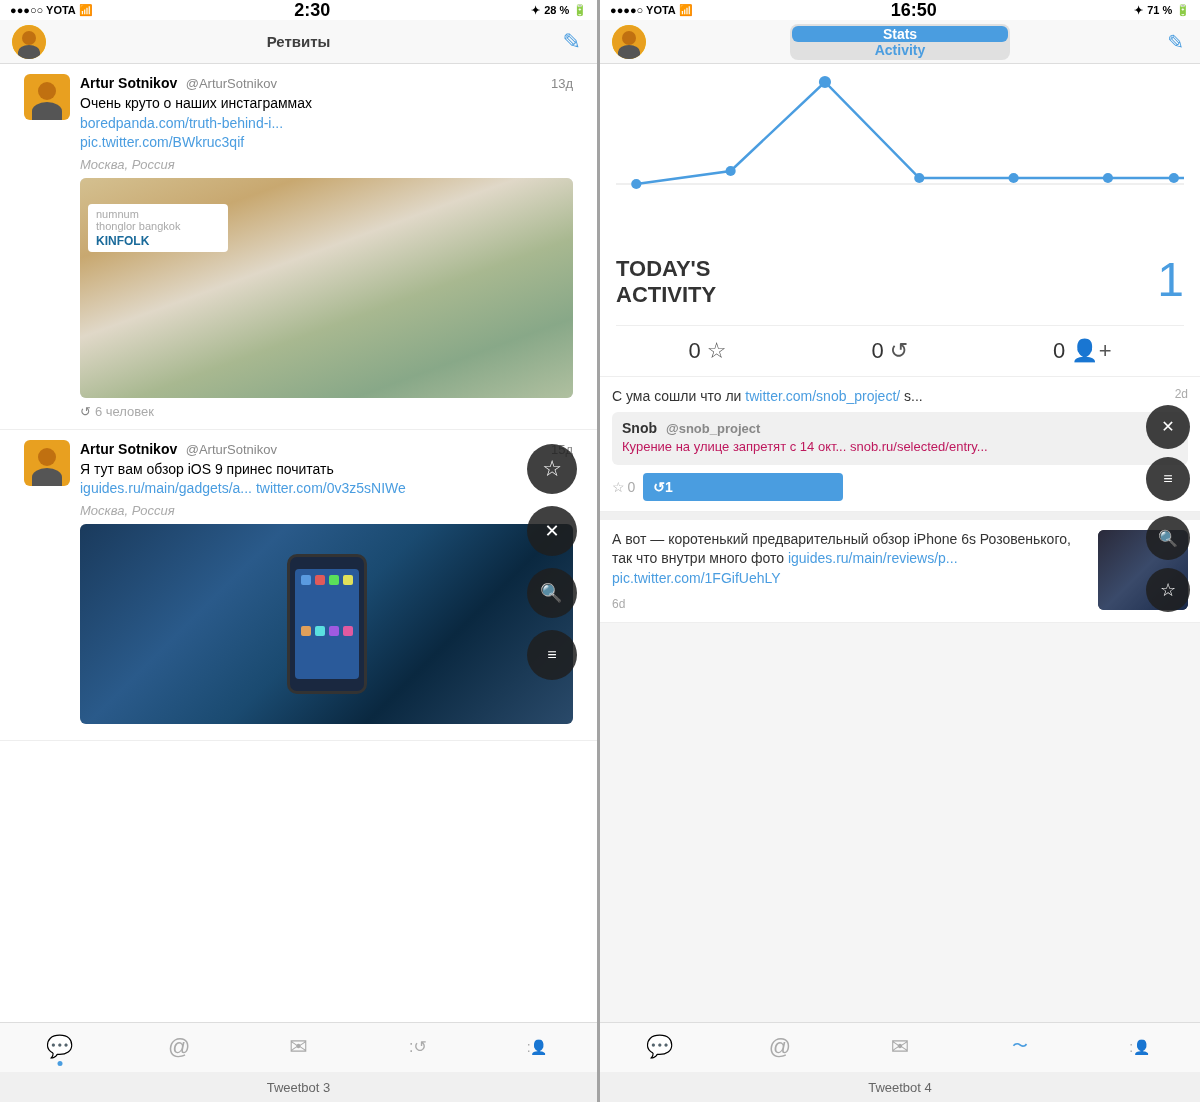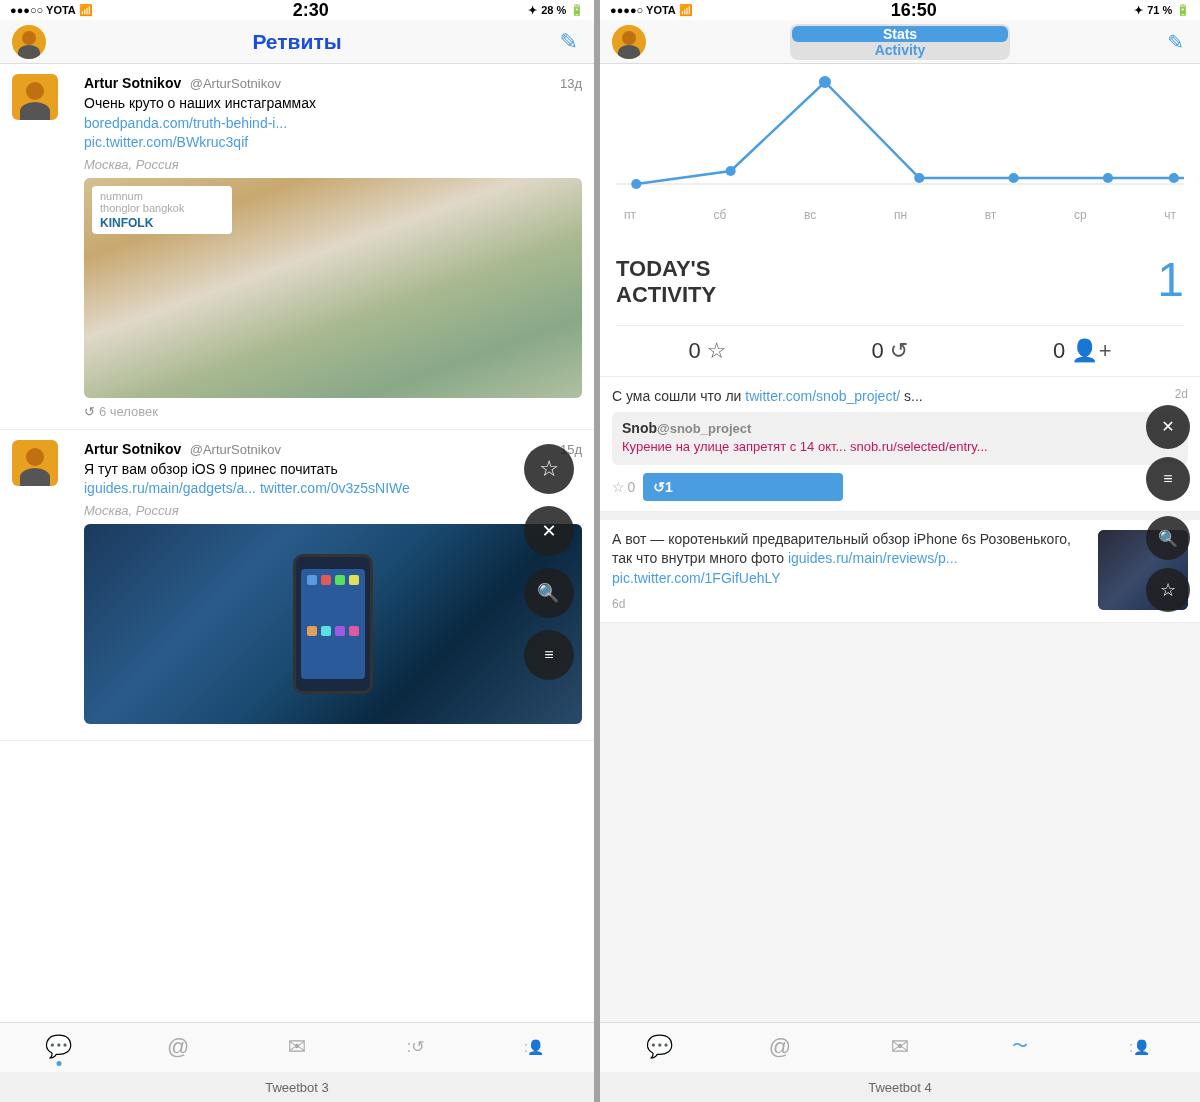--- a/index.html
+++ b/index.html
@@ -12,21 +12,21 @@
       overflow: hidden;
     }
 
     
     .panel-left {
       width: 600px;
       height: 1102px;
       background: #ffffff;
       display: flex;
       flex-direction: column;
-      border-right: 6px solid #a3a3a3;
+      border-right: 3px solid #a3a3a3;
       overflow: hidden;
     }
 
     
     .status-bar {
       height: 20px;
       background: #ffffff;
       display: flex;
       align-items: center;
       justify-content: space-between;
@@ -43,23 +43,23 @@
       height: 44px;
       background: #f8f8f8;
       border-bottom: 1px solid #ddd;
       display: flex;
       align-items: center;
       justify-content: center;
       position: relative;
       padding: 0 16px;
     }
     .nav-bar-title {
-      font-size: 21px;
+      font-size: 15px;
       font-weight: 600;
-      color: #1d4ed8;
+      color: #404040;
     }
     .nav-bar-right {
       position: absolute;
       right: 16px;
       top: 50%;
       transform: translateY(-50%);
       font-size: 22px;
       color: #4a9de0;
     }
     .nav-bar-left {
@@ -110,24 +110,23 @@
 
     
     .tweet-list {
       flex: 1;
       overflow: hidden;
       background: #fff;
     }
 
     .tweet-item {
       display: flex;
-      padding: 10px 12px;
+      padding: 10px 24px;
       border-bottom: 1px solid #eee;
       position: relative;
-      gap: 16px;
     }
     .tweet-avatar {
       width: 46px;
       height: 46px;
       border-radius: 6px;
       background: #e8a020;
       flex-shrink: 0;
       margin-right: 10px;
       position: relative;
     }
@@ -184,21 +183,21 @@
     .food-img {
       background: linear-gradient(160deg, #d4c090 0%, #c8a870 20%, #e0d8c8 40%, #a8b890 60%, #88a888 80%, #b0c0a0 100%);
     }
     
     .phone-img {
       background: linear-gradient(135deg, #1a3a5c 0%, #2a5a8a 30%, #1a4a70 50%, #0a2840 70%, #2a4a6a 100%);
     }
 
     .tweet-card-overlay {
       position: absolute;
-      top: 8px;
+      top: 26px;
       left: 8px;
       background: white;
       border-radius: 4px;
       padding: 4px 8px;
       font-size: 11px;
       color: #333;
       width: 140px;
     }
     .tweet-card-overlay .card-user { font-size: 11px; color: #aaa; }
     .tweet-card-title { font-size: 12px; font-weight: 600; color: #1a6a9a; margin-top: 2px; }
@@ -397,21 +396,21 @@
     .activity-text { font-size: 14px; color: #333; line-height: 1.4; margin-bottom: 6px; }
     .activity-time { font-size: 12px; color: #aaa; }
     .activity-link { color: #4a9de0; }
 
     .activity-card {
       background: #f0f0f0;
       border-radius: 6px;
       padding: 8px 10px;
       margin-top: 6px;
     }
-    .activity-card-header { display: flex; align-items: center; gap: 0; font-size: 14px; font-weight: 700; color: #333; }
+    .activity-card-header { display: flex; align-items: center; gap: 9px; font-size: 14px; font-weight: 700; color: #333; }
     .activity-card-handle { font-size: 13px; color: #888; }
     .activity-card-text { font-size: 13px; color: #be185d; margin-top: 2px; line-height: 1.4; }
 
     .activity-stats-row {
       display: flex;
       align-items: center;
       gap: 8px;
       margin-top: 6px;
       font-size: 14px;
       color: #555;
@@ -616,29 +615,20 @@
       <polyline points="20,110 113,97 206,8 299,104 392,104 485,104 560,104" fill="none" stroke="#4a9de0" stroke-width="2.5"></polyline>
 
       <circle cx="20" cy="110" r="5" fill="#4a9de0"></circle>
       <circle cx="113" cy="97" r="5" fill="#4a9de0"></circle>
       <circle cx="206" cy="8" r="6" fill="#4a9de0"></circle>
       <circle cx="299" cy="104" r="5" fill="#4a9de0"></circle>
       <circle cx="392" cy="104" r="5" fill="#4a9de0"></circle>
       <circle cx="485" cy="104" r="5" fill="#4a9de0"></circle>
       <circle cx="550" cy="104" r="5" fill="#4a9de0"></circle>
     </svg>
-    <div class="chart-labels">
-      <span>пт</span>
-      <span>сб</span>
-      <span>вс</span>
-      <span>пн</span>
-      <span>вт</span>
-      <span>ср</span>
-      <span>чт</span>
-    </div>
   </div>
 
   <div class="today-section">
     <div class="today-header">
       <div class="today-title">TODAY'S<br>ACTIVITY</div>
       <div class="today-count">1</div>
     </div>
     <div class="stats-row">
       <div class="stat-item">
         <span>0</span>

